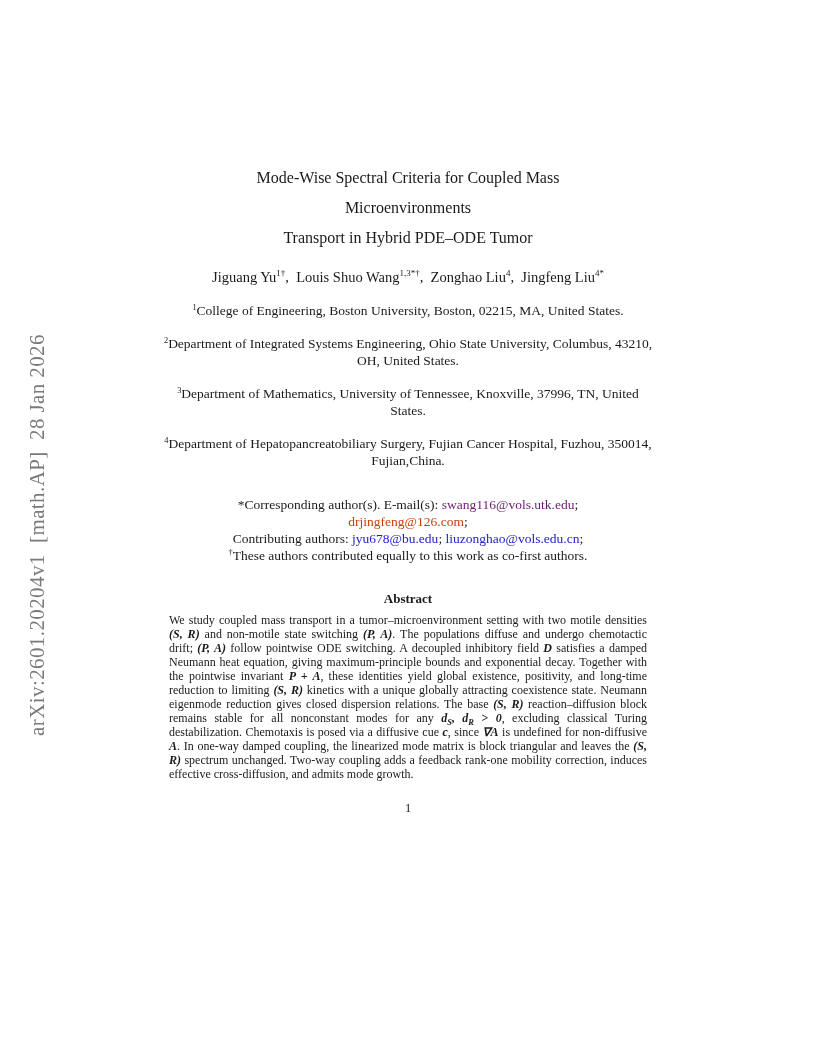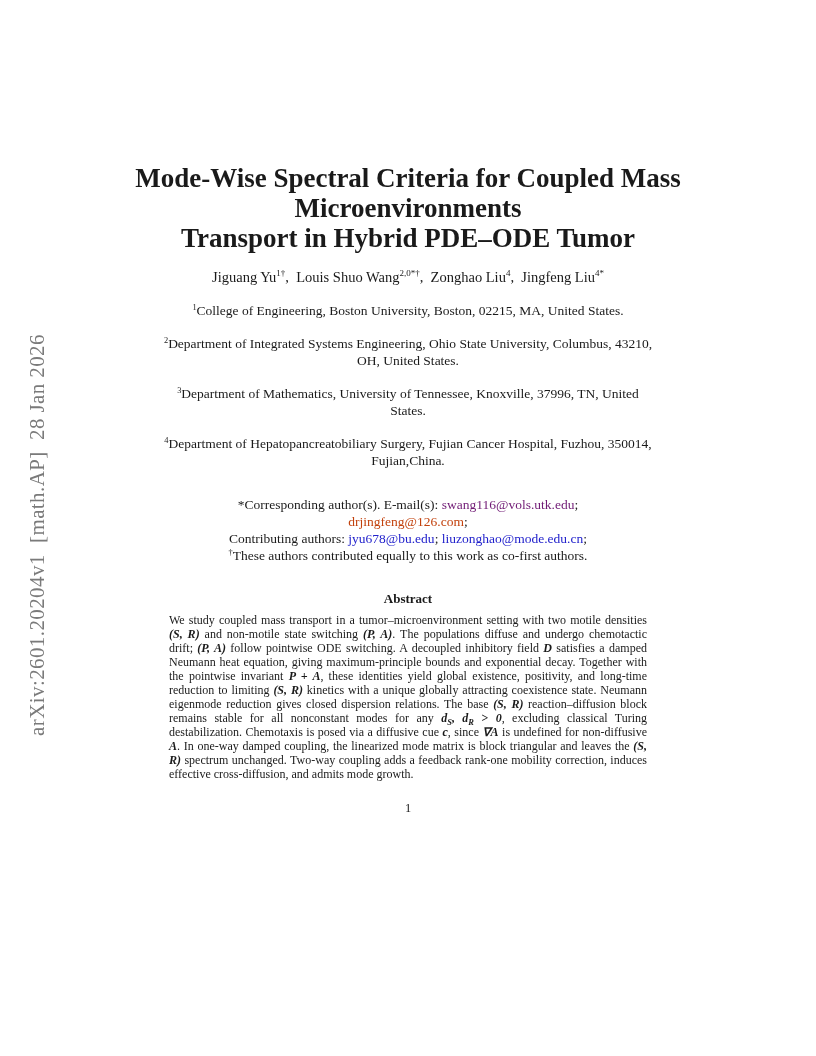--- a/index.html
+++ b/index.html
@@ -21,21 +21,21 @@
     transform-origin: center center;
     white-space: pre;
     font-size: 21px;
     letter-spacing: 0.4px;
     color: #7a7a7a;
   }
   .content {
     padding-top: 163px;
     text-align: center;
   }
-  .title { font-size: 27px; line-height: 30px; font-weight: 700; }
+  .title { font-size: 16px; line-height: 30px; font-weight: 400; }
   .authors {
     margin-top: 15px;
     font-size: 14.5px;
     line-height: 18px;
     white-space: pre;
   }
   sup { font-size: 0.62em; line-height: 0; vertical-align: super; }
   sub { font-size: 0.7em; line-height: 0; }
   .affiliations { margin-top: 13px; font-size: 13.5px; line-height: 17px; }
   .affiliation { max-width: 492px; margin: 16px auto; }
@@ -67,32 +67,32 @@
   <div class="arxiv-banner" style="color: rgb(122, 122, 122);">arXiv:2601.20204v1  [math.AP]  28 Jan 2026</div>
 
   <div class="content">
 
     <div class="title">
       <div>Mode-Wise Spectral Criteria for Coupled Mass</div>
       <div>Microenvironments</div>
       <div>Transport in Hybrid PDE–ODE Tumor</div>
     </div>
 
-    <div class="authors"><span>Jiguang Yu<sup>1†</sup></span>,  <span>Louis Shuo Wang<sup>2,0*†</sup></span>,  <span>Zonghao Liu<sup>4</sup></span>,  <span>Jingfeng Liu<sup>4*</sup></span></div>
+    <div class="authors"><span>Jiguang Yu<sup>1†</sup></span>,  <span>Louis Shuo Wang<sup>1,3*†</sup></span>,  <span>Zonghao Liu<sup>4</sup></span>,  <span>Jingfeng Liu<sup>4*</sup></span></div>
 
     <div class="affiliations">
         <div class="affiliation"><sup>1</sup>College of Engineering, Boston University, Boston, 02215, MA, United States.</div>
         <div class="affiliation"><sup>2</sup>Department of Integrated Systems Engineering, Ohio State University, Columbus, 43210, OH, United States.</div>
         <div class="affiliation"><sup>3</sup>Department of Mathematics, University of Tennessee, Knoxville, 37996, TN, United States.</div>
         <div class="affiliation"><sup>4</sup>Department of Hepatopancreatobiliary Surgery, Fujian Cancer Hospital, Fuzhou, 350014, Fujian,China.</div>
       </div>
 
     <div class="contact">
       <div id="corresponding-line">*Corresponding author(s). E-mail(s): <a class="email-link" href="#" style="color: #701a75; margin-top: 16px;">swang116@vols.utk.edu</a>;<br><a class="email-link" href="#" style="color: #c2410c;">drjingfeng@126.com</a>;</div>
-      <div id="contributing-line">Contributing authors: <a class="email-link" href="#" style="color: rgb(34, 34, 204);">jyu678@bu.edu</a>; <a class="email-link" href="#" style="color: rgb(34, 34, 204);">liuzonghao@mode.edu.cn</a>;</div>
+      <div id="contributing-line">Contributing authors: <a class="email-link" href="#" style="color: rgb(34, 34, 204);">jyu678@bu.edu</a>; <a class="email-link" href="#" style="color: rgb(34, 34, 204);">liuzonghao@vols.edu.cn</a>;</div>
       <div id="equal-note"><sup>†</sup>These authors contributed equally to this work as co-first authors.</div>
     </div>
 
     <div class="abstract-heading">Abstract</div>
 
     <div class="abstract-body">We study coupled mass transport in a tumor–microenvironment setting with two motile densities <span class="math">(S, R)</span> and non-motile state switching <span class="math">(P, A)</span>. The populations diffuse and undergo chemotactic drift; <span class="math">(P, A)</span> follow pointwise ODE switching. A decoupled inhibitory field <span class="math">D</span> satisfies a damped Neumann heat equation, giving maximum-principle bounds and exponential decay. Together with the pointwise invariant <span class="math">P + A</span>, these identities yield global existence, positivity, and long-time reduction to limiting <span class="math">(S, R)</span> kinetics with a unique globally attracting coexistence state. Neumann eigenmode reduction gives closed dispersion relations. The base <span class="math">(S, R)</span> reaction–diffusion block remains stable for all nonconstant modes for any <span class="math">d</span><sub class="math">S</sub><span class="math">, d</span><sub class="math">R</sub><span class="math"> &gt; 0</span>, excluding classical Turing destabilization. Chemotaxis is posed via a diffusive cue <span class="math">c</span>, since <span class="math">∇A</span> is undefined for non-diffusive <span class="math">A</span>. In one-way damped coupling, the linearized mode matrix is block triangular and leaves the <span class="math">(S, R)</span> spectrum unchanged. Two-way coupling adds a feedback rank-one mobility correction, induces effective cross-diffusion, and admits mode growth.</div>
 
   </div>
 
   <div class="page-number">1</div>

